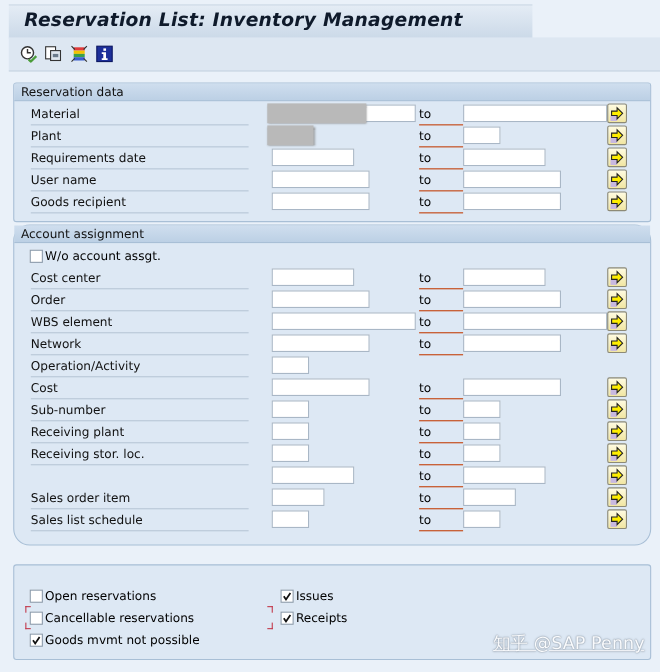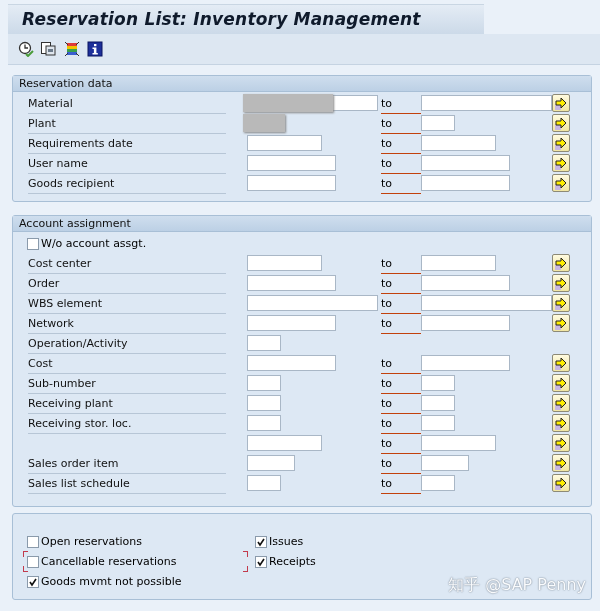--- a/index.html
+++ b/index.html
@@ -61,20 +61,21 @@
     position:absolute; width:11px; height:11px; background:#fff;
     border:1px solid #8a9aab; box-sizing:border-box; top:3px;
   }
   .cb svg { position:absolute; left:0; top:0; }
   .cb-lbl { position:absolute; top:0; line-height:17px; white-space:nowrap; }
   .bracket { position:absolute; width:4px; height:5px; border-color:#c23a4c; border-style:solid; border-width:0; }
   .watermark {
     position:absolute; right:14px; top:575px;
     font-size:16px; color:#fff; opacity:0.85;
     text-shadow:0 0 2px #7c8896, 0 0 1px #6a7584;
+    text-decoration:underline;
   }
 </style>
 </head>
 <body>
 
 <div class="titlebar">
   <div class="title">Reservation List: Inventory Management</div>
 </div>
 
 <div class="toolbar">
@@ -173,21 +174,21 @@
     <input class="inp" style="left: 408px; width: 89px;" value="">
     <div class="mbtn">
       <svg width="16" height="16" viewBox="0 0 16 16">
           <rect x="2" y="10" width="6" height="5" fill="#c8b8e0"></rect>
           <path d="M3 6h5V3l5 5-5 5V10H3z" fill="#ffee00" stroke="#222" stroke-width="1"></path>
         </svg>
     </div>
   </div>
 </div>
 
-<div class="panel" style="top:215px; height:290px;">
+<div class="panel" style="top:204px; height:290px;border-radius:15px;">
   <div class="panel-head">Account assignment</div>
 
   <div class="row" style="top:20px">
     <div class="cb" style="left:14px;top:2px;width:12px;height:12px"></div>
     <div class="cb-lbl" style="left:28px;top:-1px;font-size:11px">W/o account assgt.</div>
   </div>
 
   <div class="row" style="top:39px">
     <div class="lbl">Cost center</div>
     <input class="inp" style="left: 234px; width: 75px;" value="">

